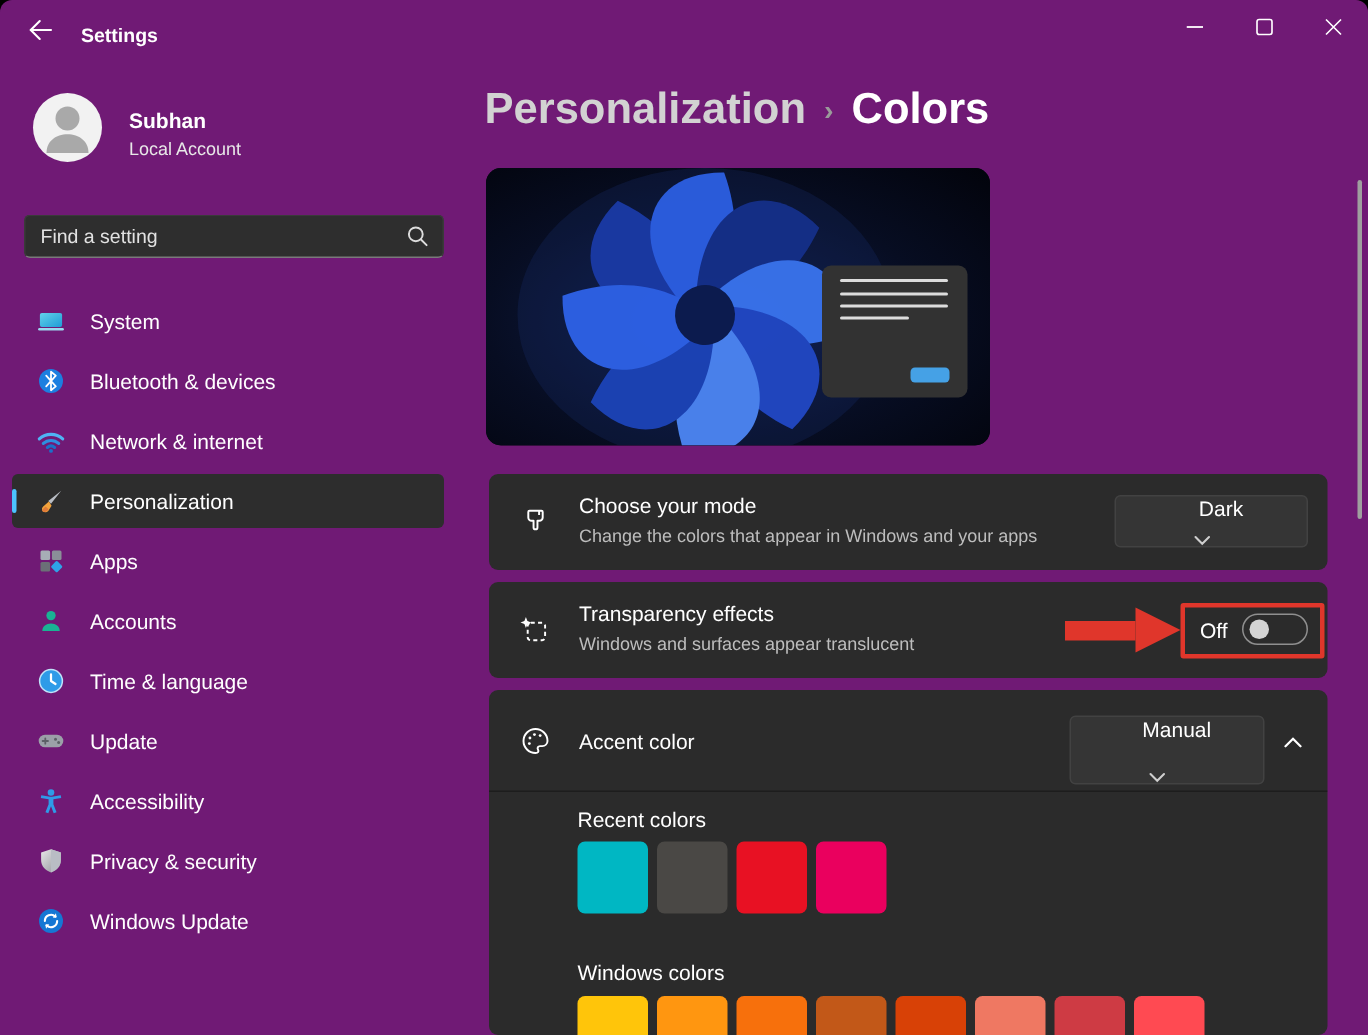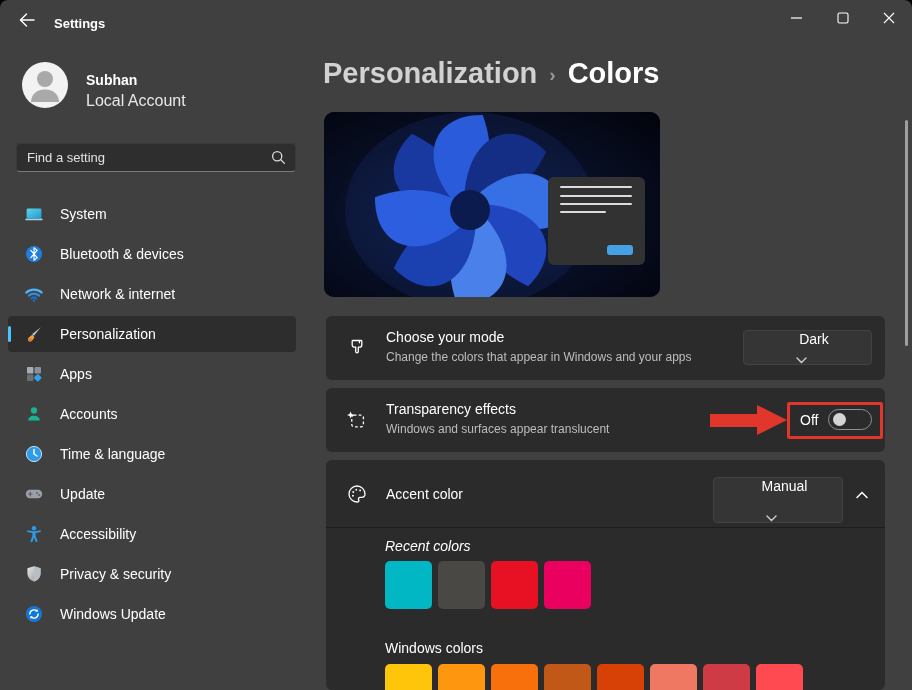--- a/index.html
+++ b/index.html
@@ -1,36 +1,36 @@
 <!DOCTYPE html>
 <html><head>
 <meta charset="utf-8">
 <style>
   * { margin:0; padding:0; box-sizing:border-box; }
   html,body { background:#000; }
   body { font-family:"Liberation Sans","DejaVu Sans",sans-serif; color:#fff; }
-  .window { position:relative; width:912px; height:690px; background:#404040;
+  .window { position:relative; width:912px; height:690px; background:#701a75;
             border-radius:8px 8px 0 0; overflow:hidden; }
 
   
   .titlebar { position:absolute; left:0; top:0; right:0; height:40px; }
   .back-btn { position:absolute; left:12px; top:8px; width:30px; height:26px; background:transparent;
               border:none; color:#fff; cursor:pointer; display:flex; align-items:center; justify-content:center; }
   .app-title { position:absolute; left:54px; top:16px; font-size:13px; font-weight:700; }
   .win-controls { position:absolute; right:0; top:0; height:40px; display:flex; }
   .win-btn { width:46px; height:36px; background:transparent; border:none; color:#fff;
              display:flex; align-items:center; justify-content:center; cursor:pointer; }
 
   
   .sidebar { position:absolute; left:0; top:40px; width:312px; bottom:0; }
   .avatar { position:absolute; left:22px; top:22px; width:46px; height:46px; border-radius:50%;
             background:#f2f2f2; overflow:hidden; }
   .avatar svg { display:block; }
   .profile-name { position:absolute; left:86px; top:32px; font-size:14px; font-weight:700; }
-  .profile-type { position:absolute; left:86px; top:52px; font-size:16px; color:#e8e8e8; }
+  .profile-type { position:absolute; left:86px; top:52px; font-size:12px; color:#e8e8e8; }
   .search-box { position:absolute; left:16px; top:103px; width:280px; height:29px; background:#2e2e2e;
                 border:1px solid #3a3a3a; border-bottom:1px solid #7a7a7a; border-radius:4px; }
   .search-box input { position:absolute; left:10px; top:0; width:240px; height:27px; background:transparent;
                 border:none; outline:none; color:#e9e9e9; font-size:13px; font-family:inherit; }
   .search-box input::placeholder { color:#e2e2e2; opacity:1; }
   .search-glyph { position:absolute; right:9px; top:6px; }
   .nav { position:absolute; left:8px; top:156px; width:288px; }
   .nav-item { position:relative; display:flex; align-items:center; height:36px; margin-bottom:4px;
               padding-left:16px; border-radius:4px; cursor:pointer; }
   .nav-item.selected { background:#2d2d2d; }
@@ -84,21 +84,21 @@
   .annotation-box { position:absolute; left:461px; top:14px; width:96px; height:37px;
                     border:3px solid #e0362b; border-radius:2px; }
   .toggle-state { position:absolute; left:474px; top:24px; font-size:14px; color:#fff; }
   .toggle { position:absolute; left:502px; top:21px; width:44px; height:21px; border:1px solid #8f8f8f;
             border-radius:11px; cursor:pointer; }
   .toggle-knob { position:absolute; left:4px; top:3px; width:13px; height:13px; border-radius:50%;
                  background:#d4d4d4; }
 
   
   .section-label { position:absolute; left:59px; font-size:14px; color:#fff; }
-  .lbl-recent { top:78px;font-style:italic; }
+  .lbl-recent { top:78px; }
   .lbl-windows { top:180px; }
   .swatch-row { position:absolute; left:59px; display:flex; gap:6px; }
   .row-recent { top:101px; }
   .row-windows { top:204px; }
   .swatch { width:47px; height:48px; border-radius:5px; cursor:pointer; flex:0 0 auto; }
 
   .scrollbar-thumb { position:absolute; left:905px; top:120px; width:3px; height:226px;
                      background:#9f9f9f; border-radius:2px; cursor:pointer; }
 </style>
 </head>

